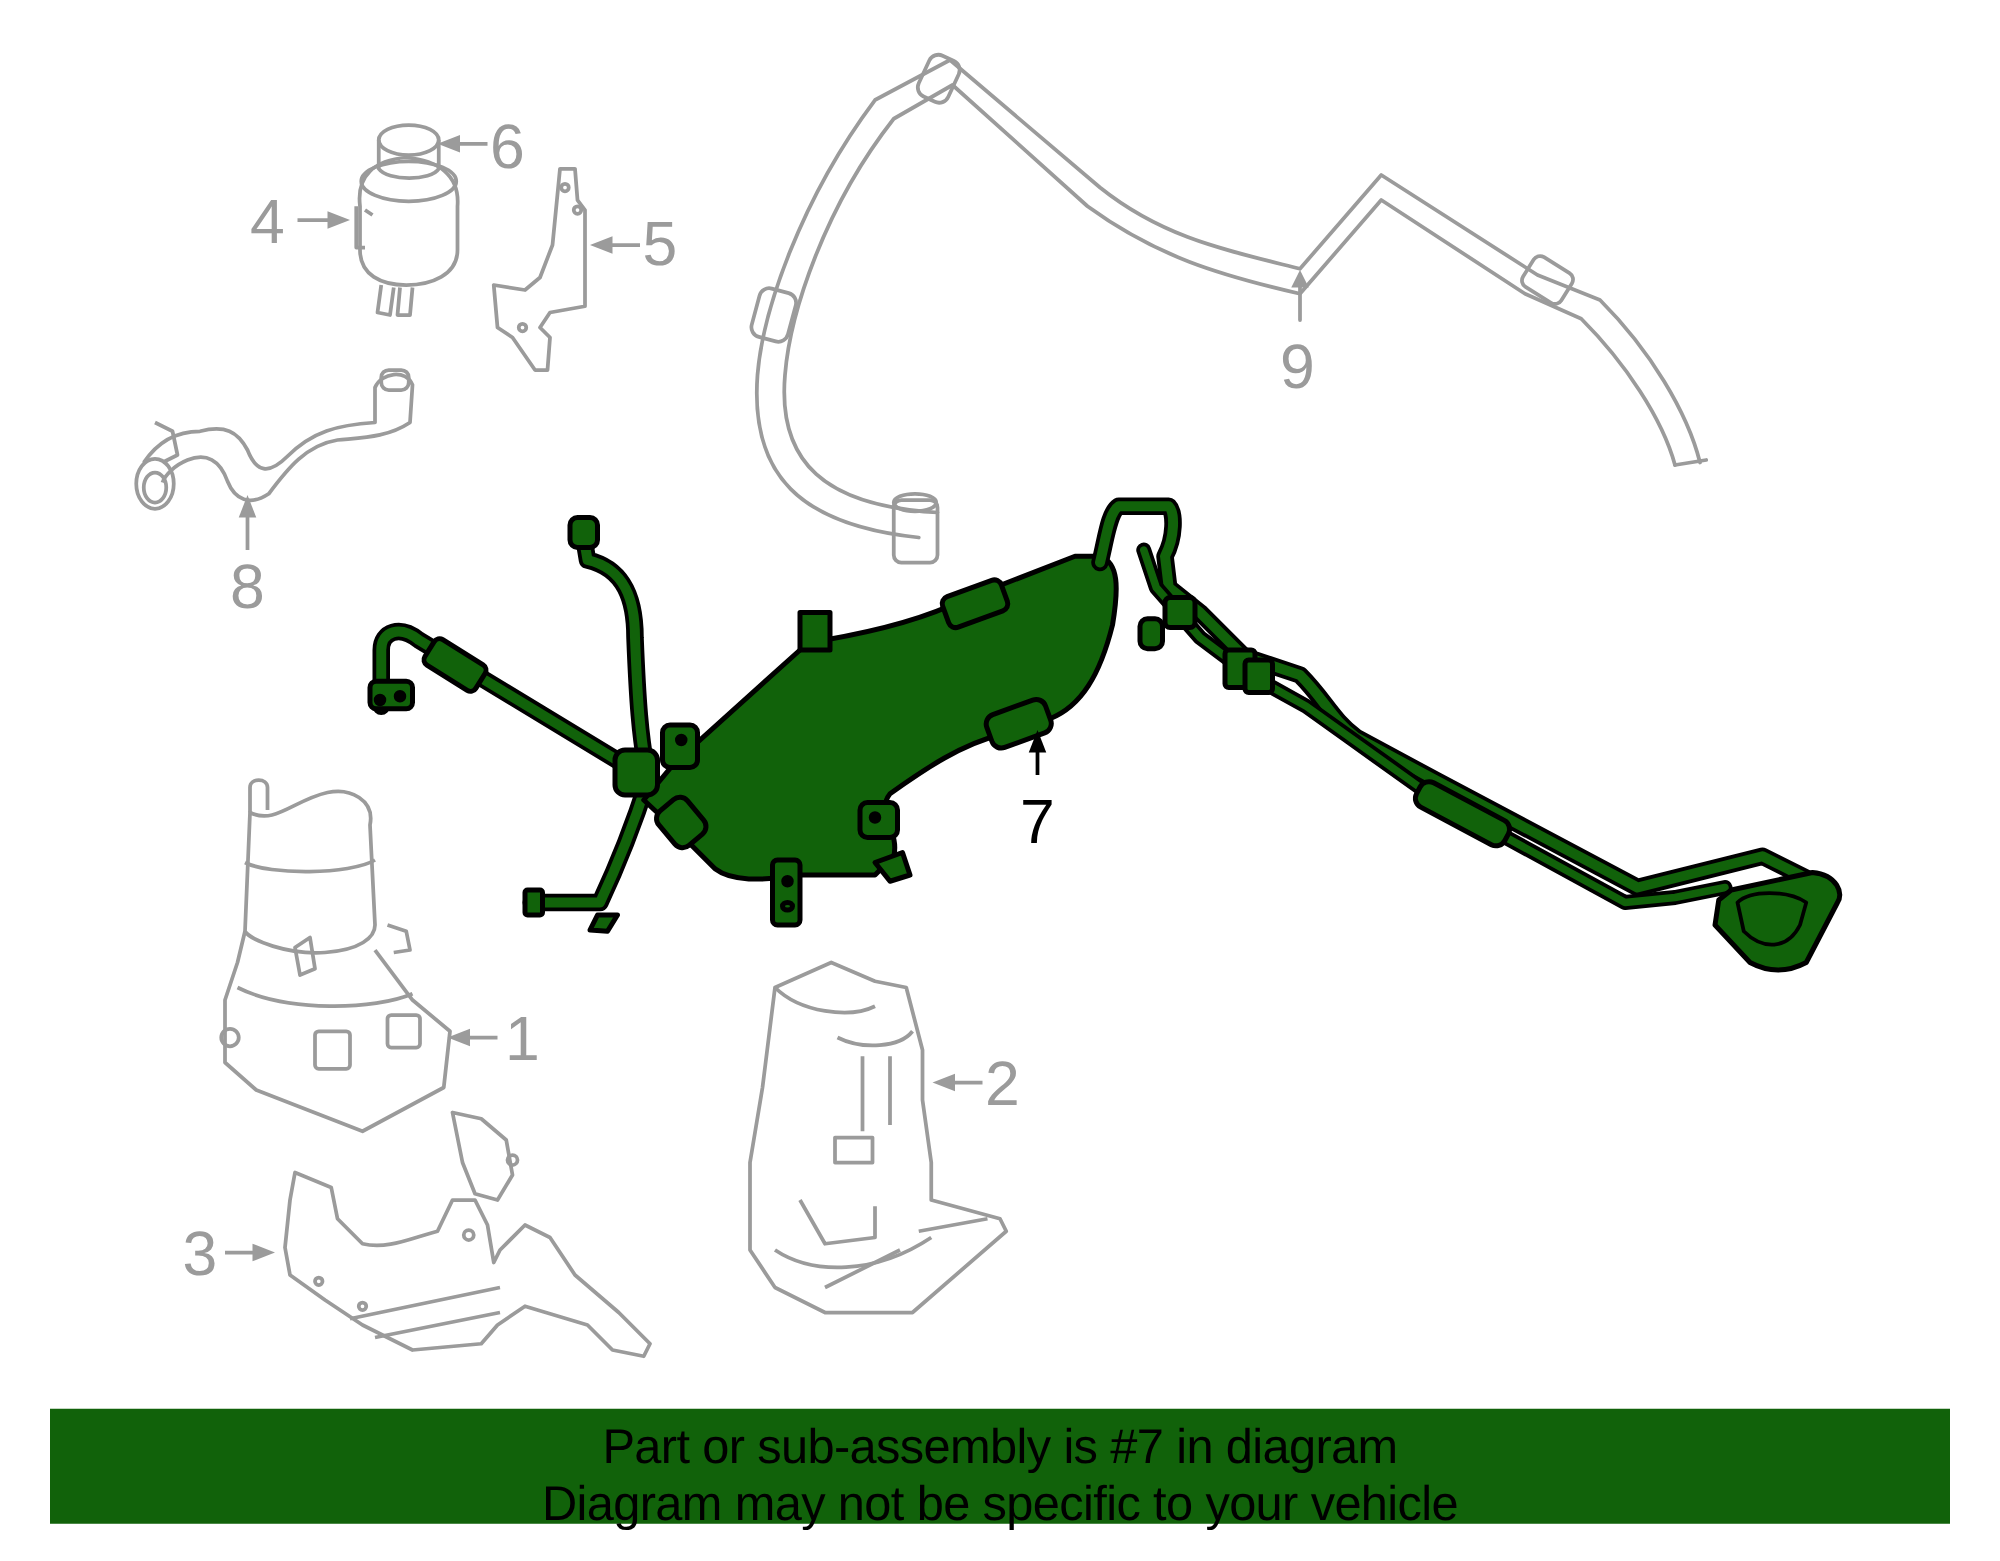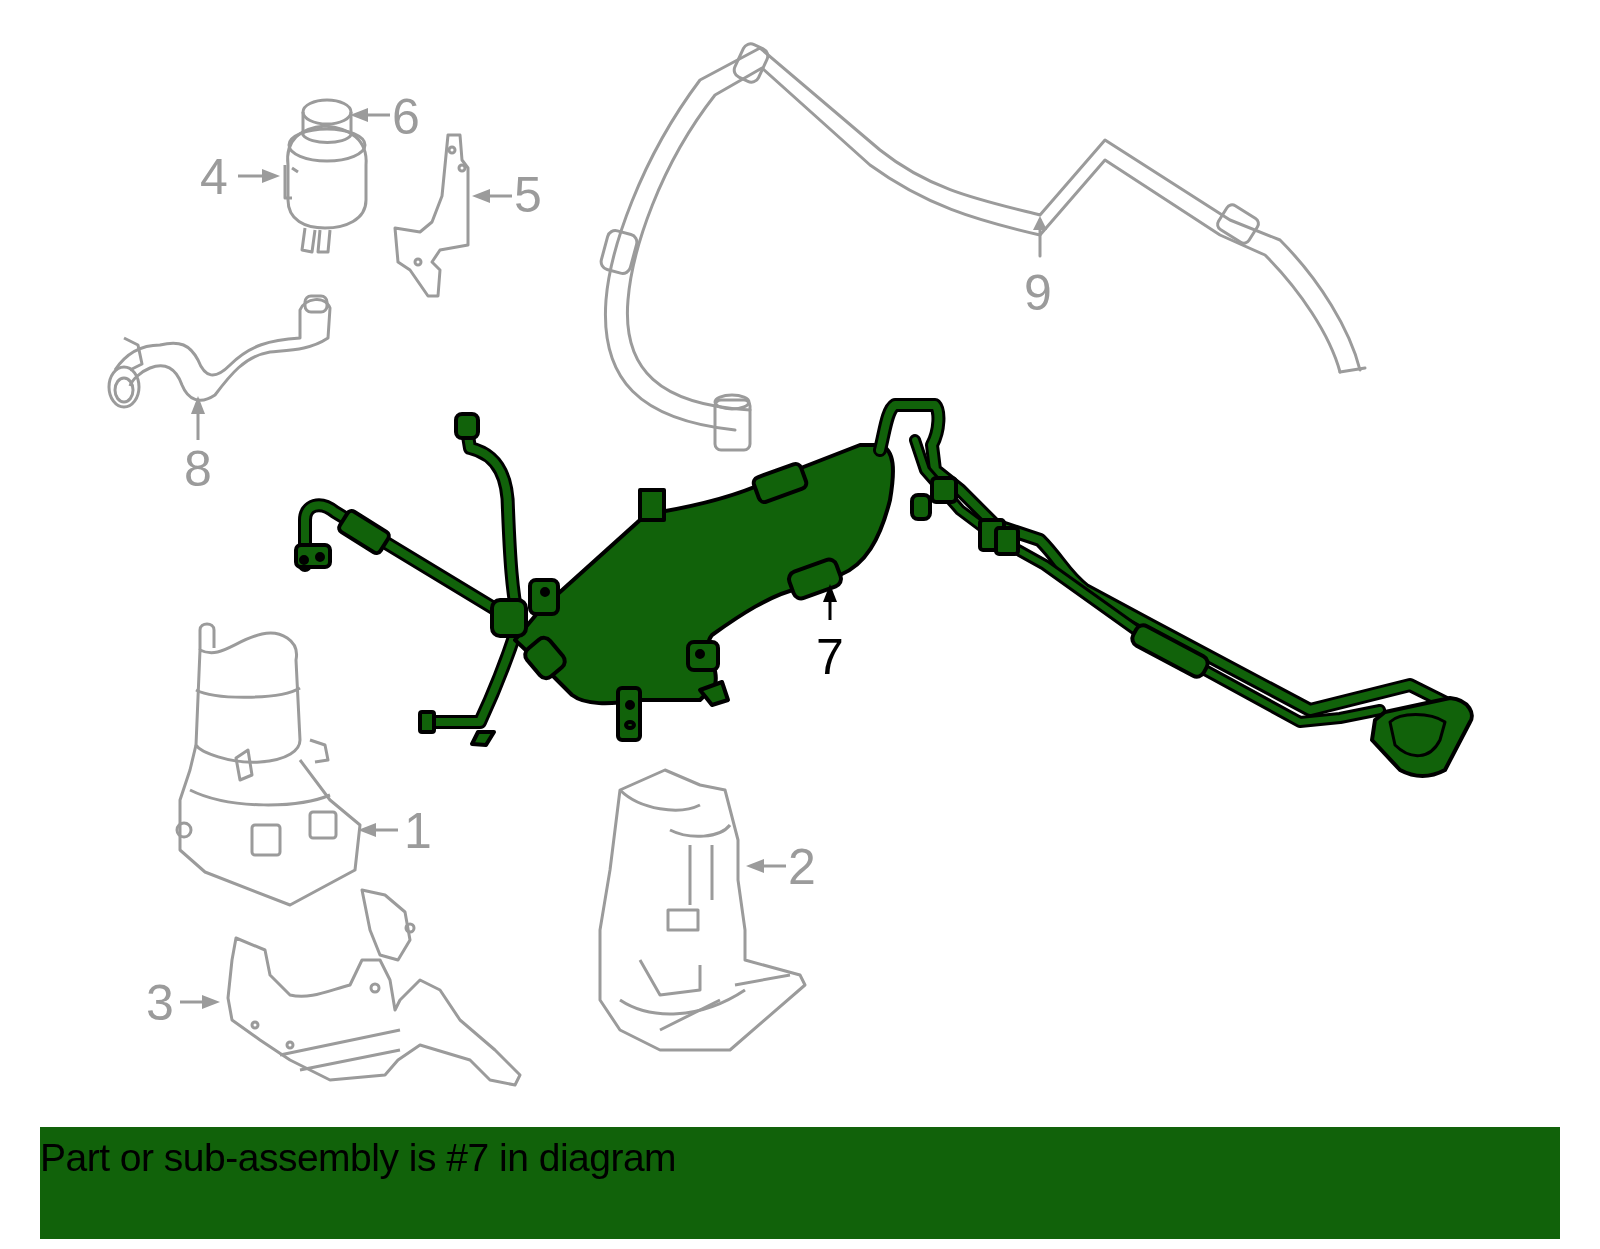--- a/index.html
+++ b/index.html
@@ -1,20 +1,20 @@
 <!DOCTYPE html>
 <html><head>
   <meta charset="utf-8">
   <style>
     html, body { margin: 0; padding: 0; background: #ffffff; }
     body { width: 1600px; height: 1249px; position: relative; overflow: hidden; font-family: "Liberation Sans", sans-serif; }
     .diagram { position: absolute; left: 0; top: 0; width: 1600px; height: 1249px; }
     .callout { position: absolute; font-family: "Liberation Sans", sans-serif; font-size: 50px; line-height: 1; color: #9b9b9b; }
     .callout.active { color: #000000; }
-    .banner { position: absolute; left: 40px; top: 1127px; width: 1520px; height: 112px; background: #11620a; text-align: left; }
+    .banner { position: absolute; left: 40px; top: 1127px; width: 1520px; height: 92px; background: #11620a; text-align: center; }
     .banner .line { display: block; font-family: "Liberation Sans", sans-serif; font-size: 39px; line-height: 46px; color: #000; letter-spacing: -0.5px; }
     .banner .line1 { margin-top: 8px; }
     .part { cursor: pointer; }
   </style>
 </head>
 <body>
 
 <svg class="diagram" viewBox="0 0 1600 1249" xmlns="http://www.w3.org/2000/svg">
 
   <g class="part" fill="none" stroke="#9b9b9b" stroke-width="3" stroke-linejoin="round" stroke-linecap="round">
@@ -168,13 +168,14 @@
 <div class="callout" style="left:146px; top:978px;">3</div>
 <div class="callout" style="left:200px; top:152px;">4</div>
 <div class="callout" style="left:514px; top:170px;">5</div>
 <div class="callout" style="left:392px; top:92px;">6</div>
 <div class="callout active" style="left:816px; top:632px;">7</div>
 <div class="callout" style="left:184px; top:444px;">8</div>
 <div class="callout" style="left:1024px; top:268px;">9</div>
 
 <div class="banner">
   <span class="line line1">Part or sub-assembly is #7 in diagram</span>
+  <span class="line line2">Diagram may not be specific to your vehicle</span>
 </div>
 
 </body></html>

